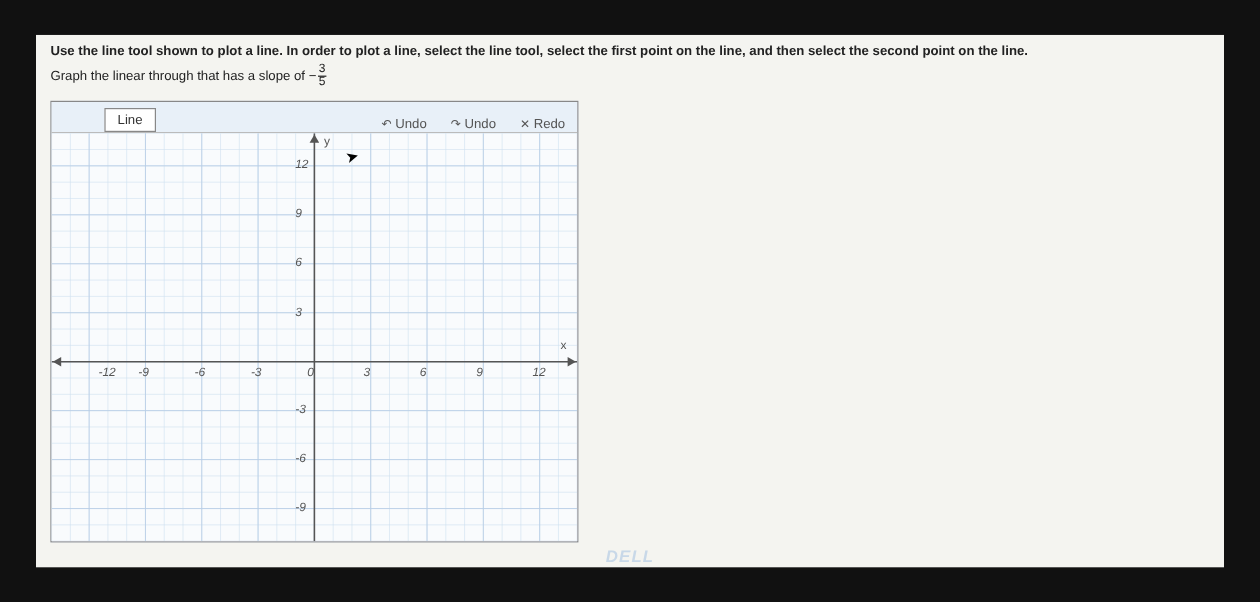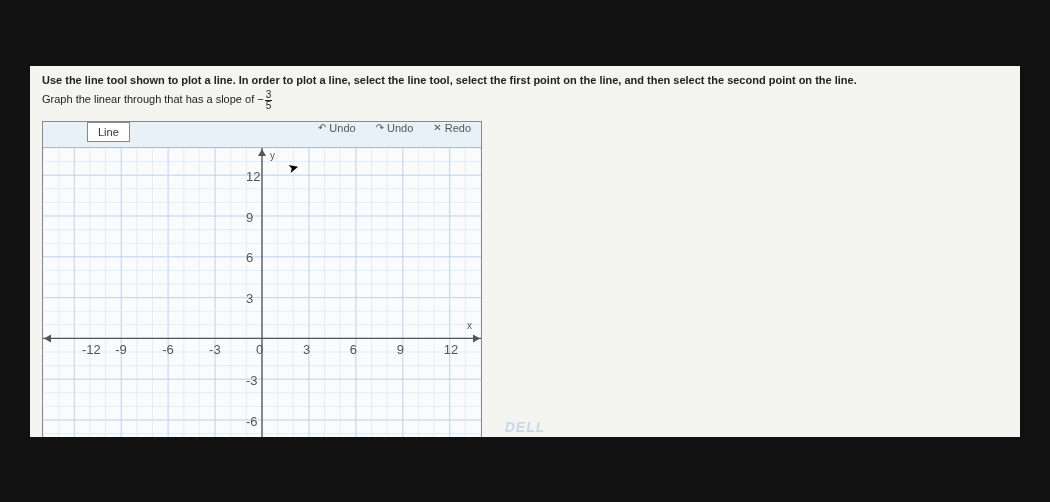--- a/index.html
+++ b/index.html
@@ -7,21 +7,21 @@
       font-family: Arial, sans-serif;
       background: #111;
       width: 1050px;
       height: 502px;
       display: flex;
       align-items: center;
       justify-content: center;
     }
     .screen {
       width: 990px;
-      height: 371px;
+      height: 444px;
       background: #e8e8e3;
       padding: 0;
       position: relative;
       overflow: hidden;
     }
     .content-area {
       background: #f4f4f0;
       width: 100%;
       height: 100%;
       padding: 8px 12px;
@@ -47,21 +47,21 @@
     }
     .frac .num { display: block; border-bottom: 1px solid #222; padding: 0 1px; }
     .frac .den { display: block; padding: 0 1px; }
     .graph-container {
       border: 1px solid #888;
       width: 440px;
       background: #e8f0f8;
     }
     .toolbar {
       display: flex;
-      align-items: flex-start;
+      align-items: flex-end;
       background: #e8f0f8;
       border-bottom: 1px solid #bbb;
       height: 26px;
       padding-left: 44px;
     }
     .tool-line {
       background: #fff;
       border: 1px solid #888;
       padding: 3px 10px;
       font-size: 11px;
@@ -87,23 +87,24 @@
       background: #f9fbfd;
     }
     .grid-svg {
       position: absolute;
       top: 0; left: 0;
       width: 100%;
       height: 100%;
     }
     .tick-label {
       position: absolute;
-      font-size: 13px;
+      font-size: 10px;
       color: #555;
       user-select: none;
+      font-style: italic;
     }
     .axis-label {
       position: absolute;
       font-size: 10px;
       color: #555;
     }
     .cursor-pointer {
       position: absolute;
       font-size: 13px;
       color: #000;

